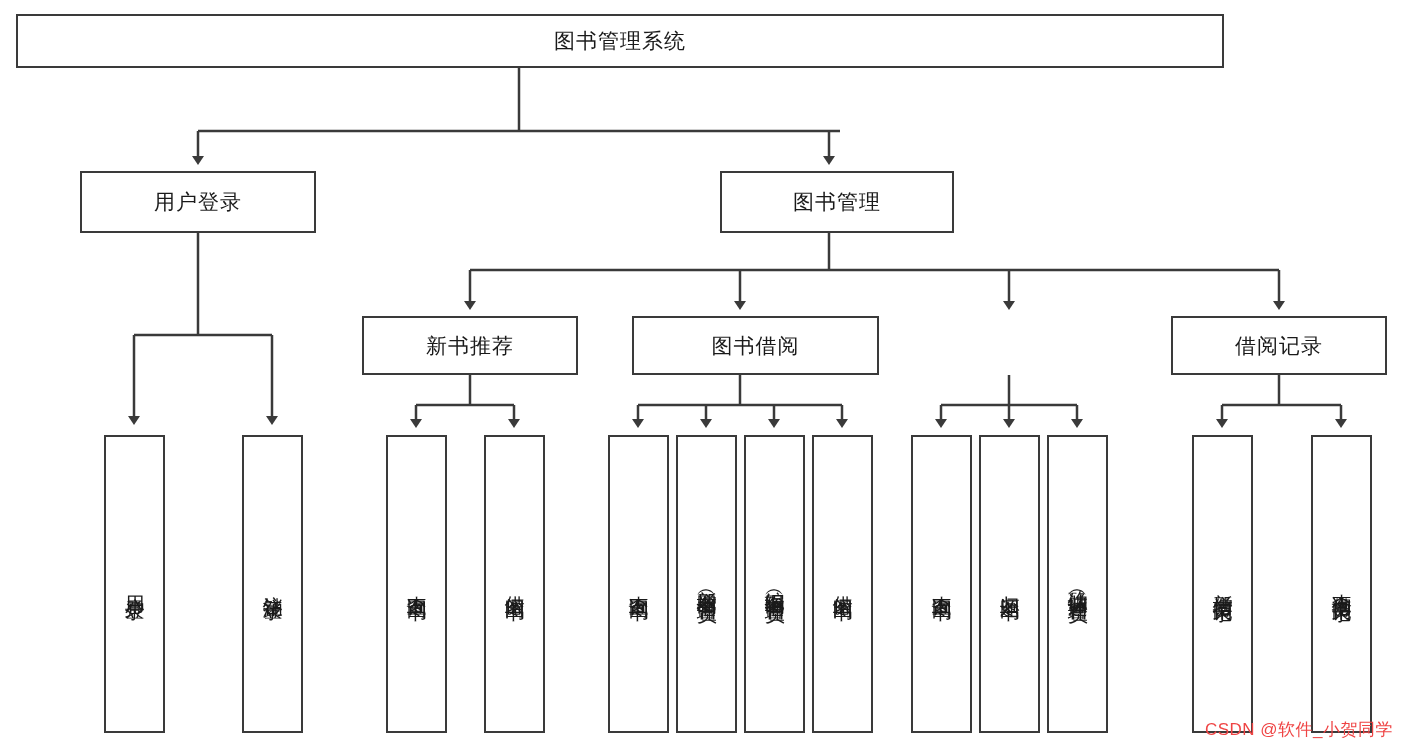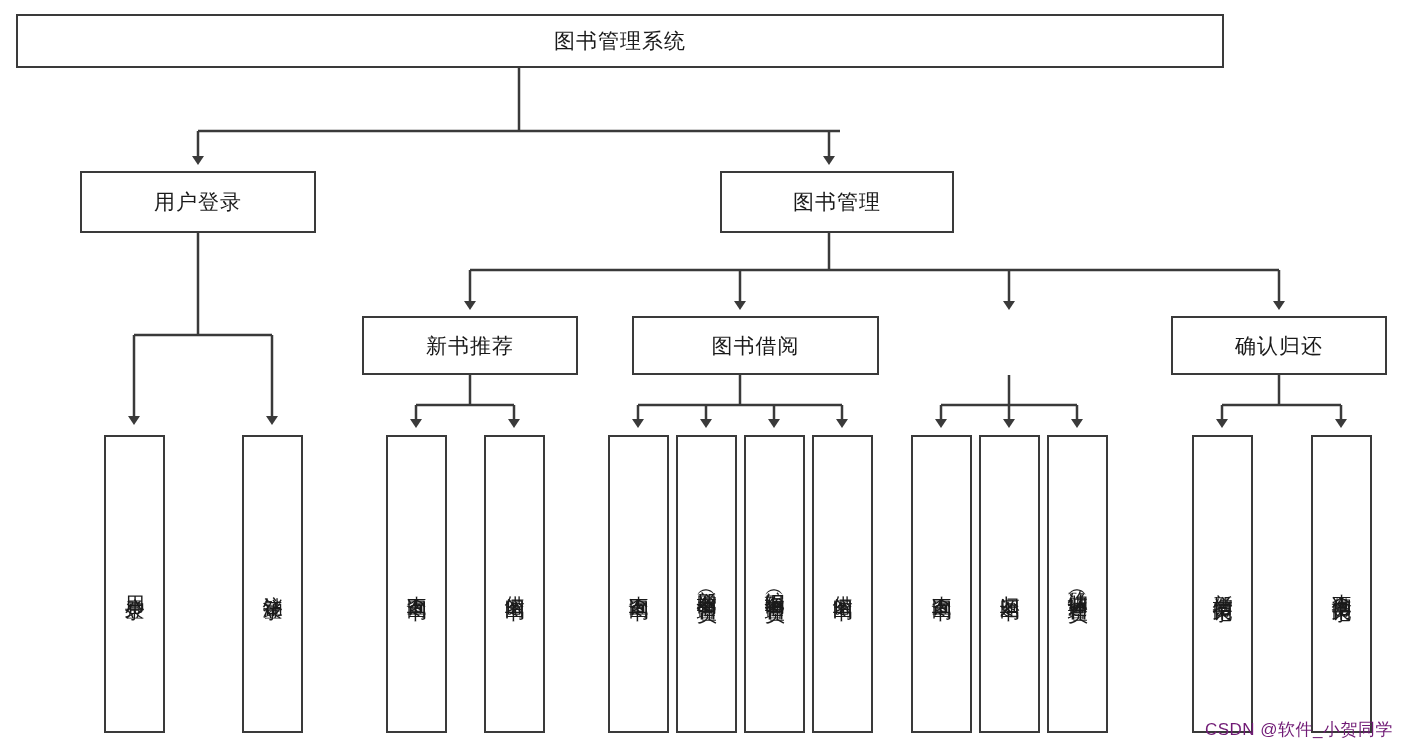--- a/index.html
+++ b/index.html
@@ -51,21 +51,21 @@
   .node.v .vtext {
     writing-mode: vertical-rl;
     text-orientation: upright;
     display: block;
   }
   #watermark {
     position: absolute;
     right: 12px;
     bottom: 6px;
     font-size: 17px;
-    color: #701a75;
+    color: #ef4444;
     letter-spacing: 0.5px;
     white-space: nowrap;
   }
 </style>
 </head>
 <body>
 
 <div id="canvas">
 
   <svg id="wires" viewBox="0 0 1405 747">
@@ -129,21 +129,21 @@
     <span>图书管理</span>
   </div>
 
   <div class="node h" style="left:362px; top:316px; width:216px; height:59px;">
     <span>新书推荐</span>
   </div>
   <div class="node h" style="left:632px; top:316px; width:247px; height:59px;">
     <span>图书借阅</span>
   </div>
   <div class="node h" style="left:1171px; top:316px; width:216px; height:59px;">
-    <span>确认归还</span>
+    <span>借阅记录</span>
   </div>
 
   <div class="node v" style="left:104px; top:435px; width:61px; height:298px;">
     <span class="vtext">用户登录</span>
   </div>
   <div class="node v" style="left:242px; top:435px; width:61px; height:298px;">
     <span class="vtext">注销登录</span>
   </div>
 
   <div class="node v" style="left:386px; top:435px; width:61px; height:298px;">

